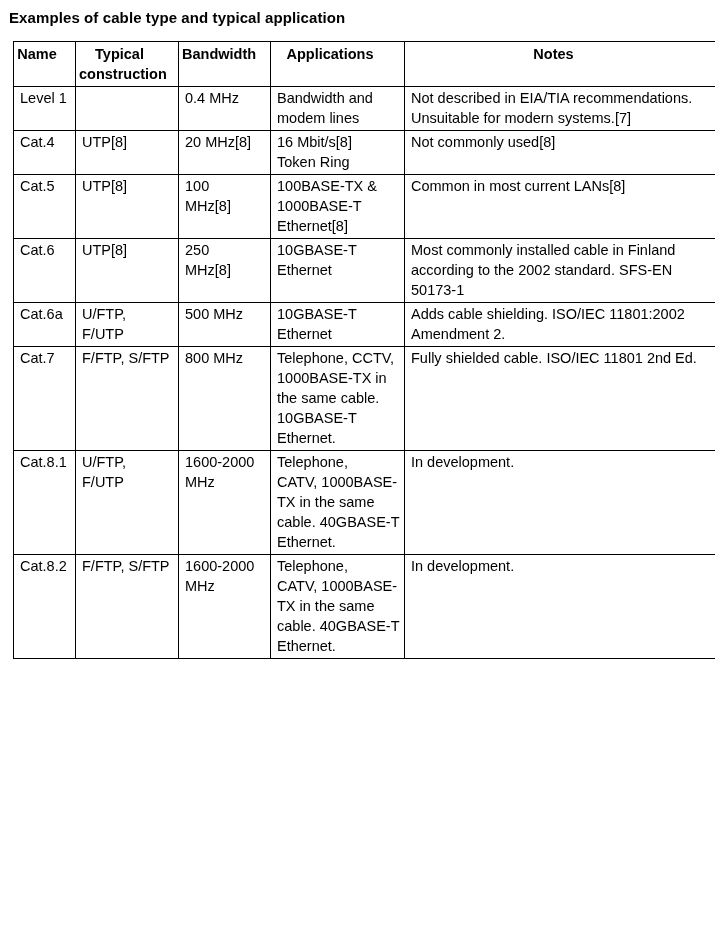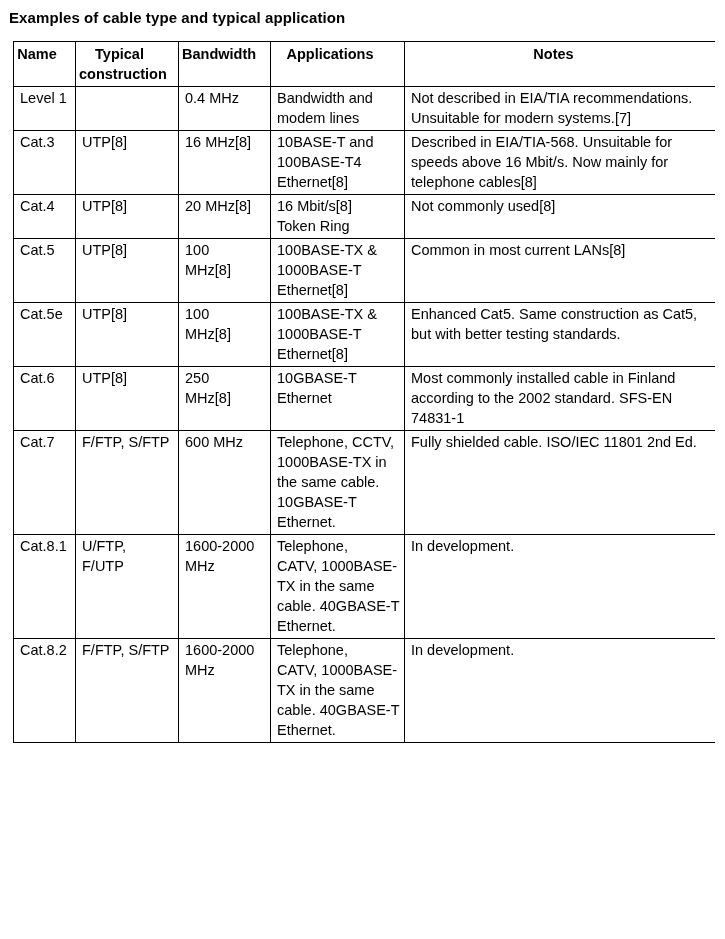--- a/index.html
+++ b/index.html
@@ -82,74 +82,62 @@
       <tr>
         <td>Level 1</td>
         <td></td>
         <td>0.4 MHz</td>
         <td>Bandwidth and
 modem lines</td>
         <td>Not described in EIA/TIA recommendations.
 Unsuitable for modern systems.[7]</td>
       </tr>
       <tr>
-        <td>Cat.3</td>
-        <td>UTP[8]</td>
-        <td>16 MHz[8]</td>
-        <td>10BASE-T and
-100BASE-T4
-Ethernet[8]</td>
-        <td>Described in EIA/TIA-568. Unsuitable for
-speeds above 16 Mbit/s. Now mainly for
-telephone cables[8]</td>
-      </tr>
-      <tr>
         <td>Cat.4</td>
         <td>UTP[8]</td>
         <td>20 MHz[8]</td>
         <td>16 Mbit/s[8]
 Token Ring</td>
         <td>Not commonly used[8]</td>
       </tr>
       <tr>
         <td>Cat.5</td>
         <td>UTP[8]</td>
         <td>100
 MHz[8]</td>
         <td>100BASE-TX &amp;
 1000BASE-T
 Ethernet[8]</td>
         <td>Common in most current LANs[8]</td>
       </tr>
       <tr>
-        <td>Cat.5e</td>
-        <td>UTP[8]</td>
-        <td>100
-MHz[8]</td>
-        <td>100BASE-TX &amp;
-1000BASE-T
-Ethernet[8]</td>
-        <td>Enhanced Cat5. Same construction as Cat5,
-but with better testing standards.</td>
-      </tr>
-      <tr>
         <td>Cat.6</td>
         <td>UTP[8]</td>
         <td>250
 MHz[8]</td>
         <td>10GBASE-T
 Ethernet</td>
         <td>Most commonly installed cable in Finland
 according to the 2002 standard. SFS-EN
-74831-1</td>
+50173-1</td>
+      </tr>
+      <tr>
+        <td>Cat.6a</td>
+        <td>U/FTP,
+F/UTP</td>
+        <td>500 MHz</td>
+        <td>10GBASE-T
+Ethernet</td>
+        <td>Adds cable shielding. ISO/IEC 11801:2002
+Amendment 2.</td>
       </tr>
       <tr>
         <td>Cat.7</td>
         <td>F/FTP, S/FTP</td>
-        <td>600 MHz</td>
+        <td>800 MHz</td>
         <td>Telephone, CCTV,
 1000BASE-TX in
 the same cable.
 10GBASE-T
 Ethernet.</td>
         <td>Fully shielded cable. ISO/IEC 11801 2nd Ed.</td>
       </tr>
       <tr>
         <td>Cat.8.1</td>
         <td>U/FTP,

